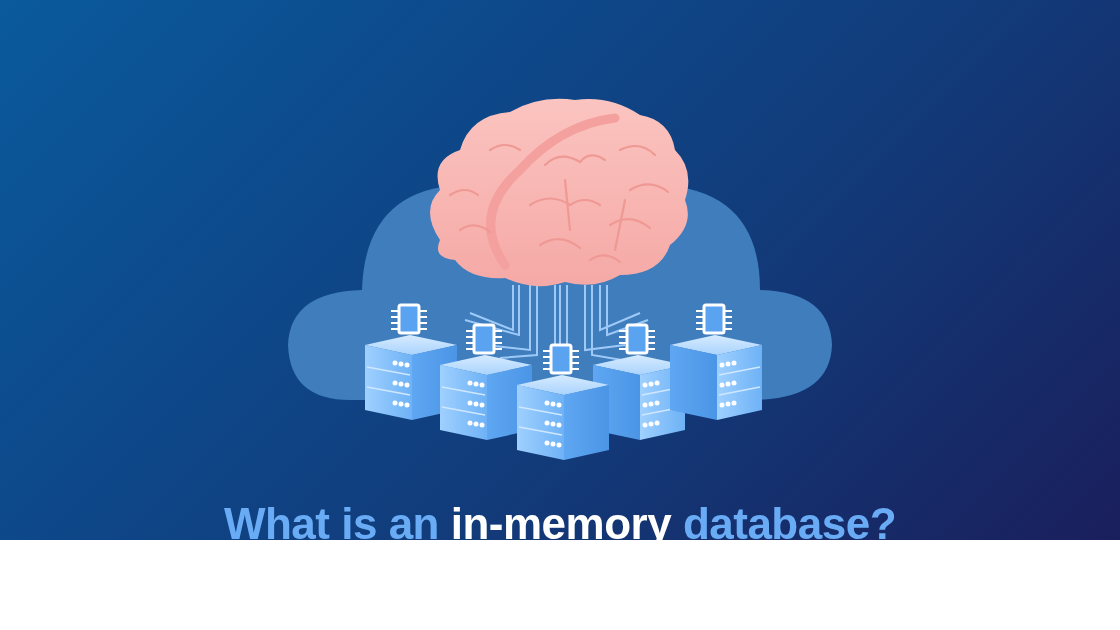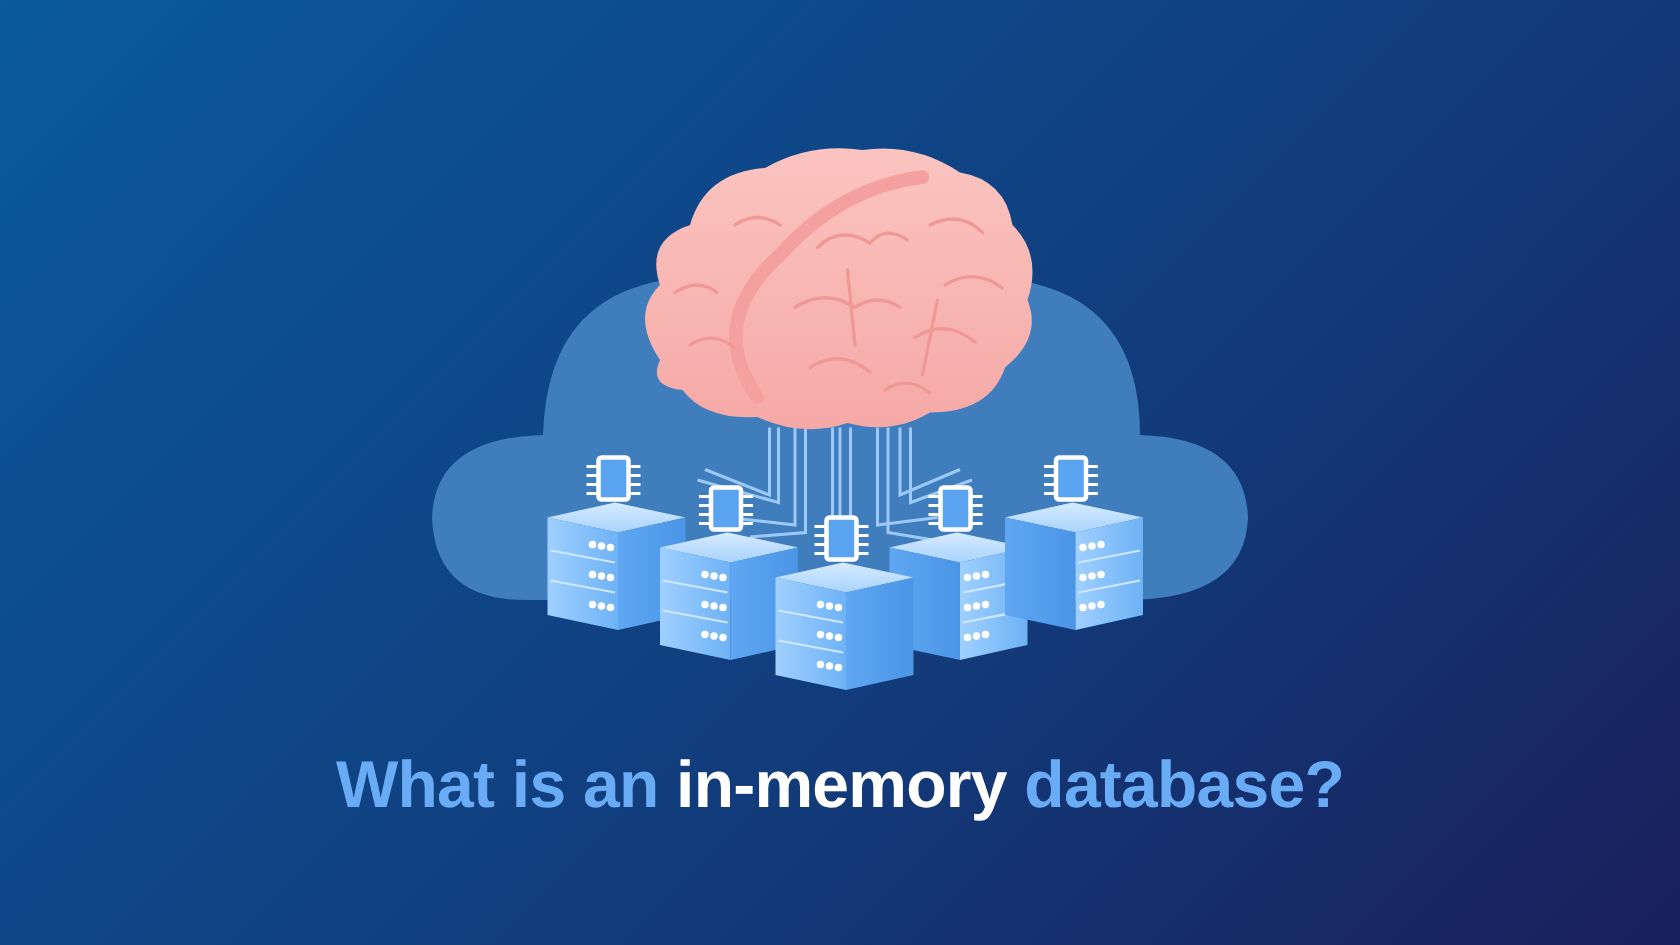--- a/index.html
+++ b/index.html
@@ -1,18 +1,18 @@
 <!DOCTYPE html>
 <html><head>
 <meta charset="utf-8">
 <style>
   html, body { margin:0; padding:0; }
   body { width:1120px; height:630px; overflow:hidden; }
   .canvas {
-    position:relative; width:1120px; height:630px; overflow:hidden;
+    position:relative; width:1120px; height:540px; overflow:hidden;
     background: linear-gradient(135deg, #0a5a9c 0%, #0d4a8c 30%, #123b7a 60%, #1a1f5c 100%);
   }
   .illustration { position:absolute; left:0; top:0; width:1120px; height:630px; }
   .headline {
     position:absolute; left:0; width:1120px; top:496px; text-align:center;
     font-family: "Liberation Sans", sans-serif; font-weight:700;
     font-size:44px; letter-spacing:-0.5px; line-height:56px;
   }
   .hl-blue { color:#69acf5; }
   .hl-white { color:#ffffff; }

